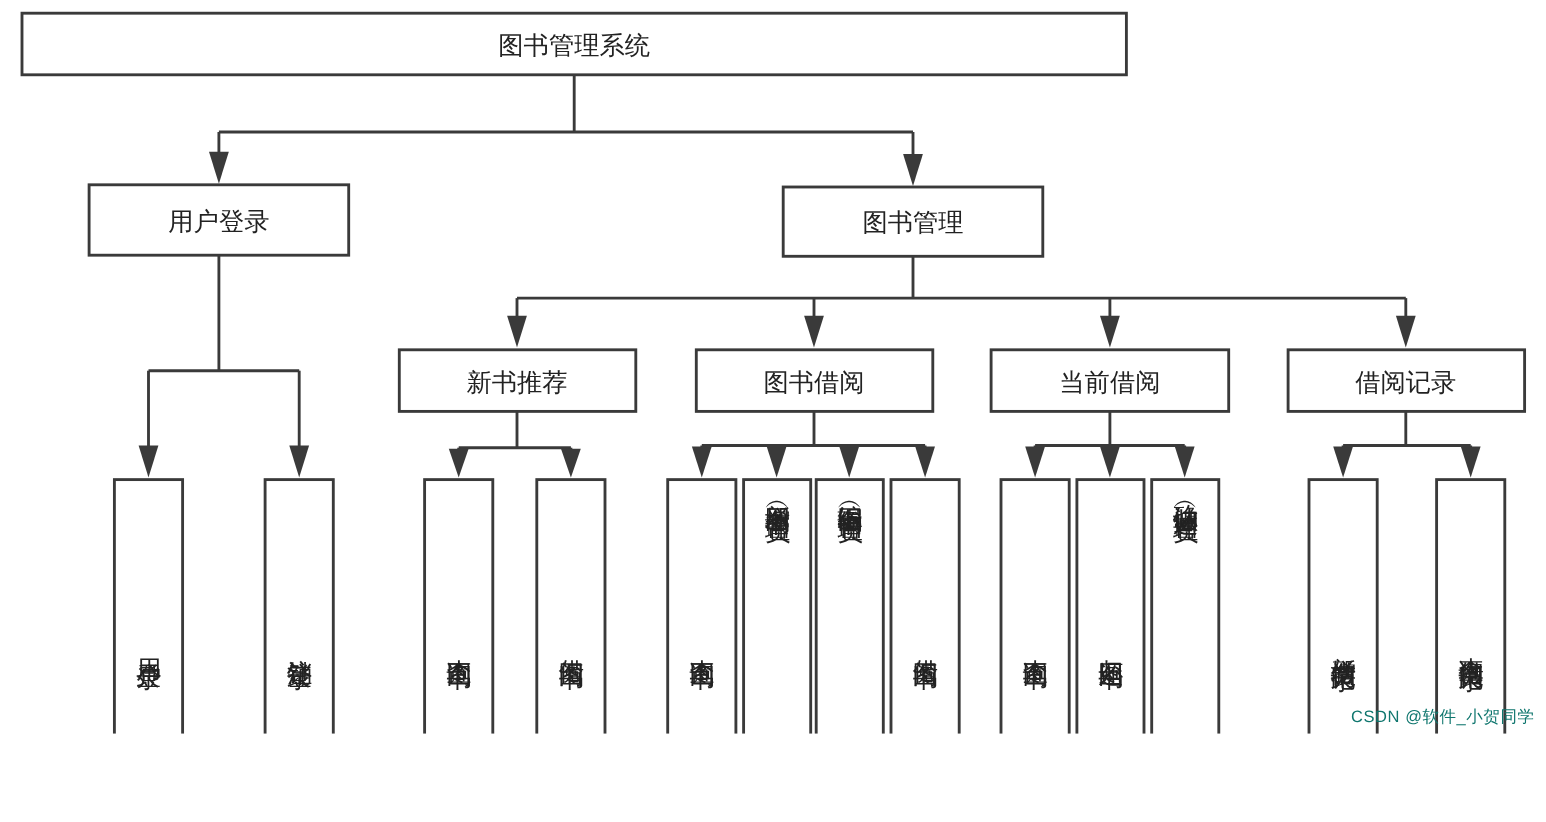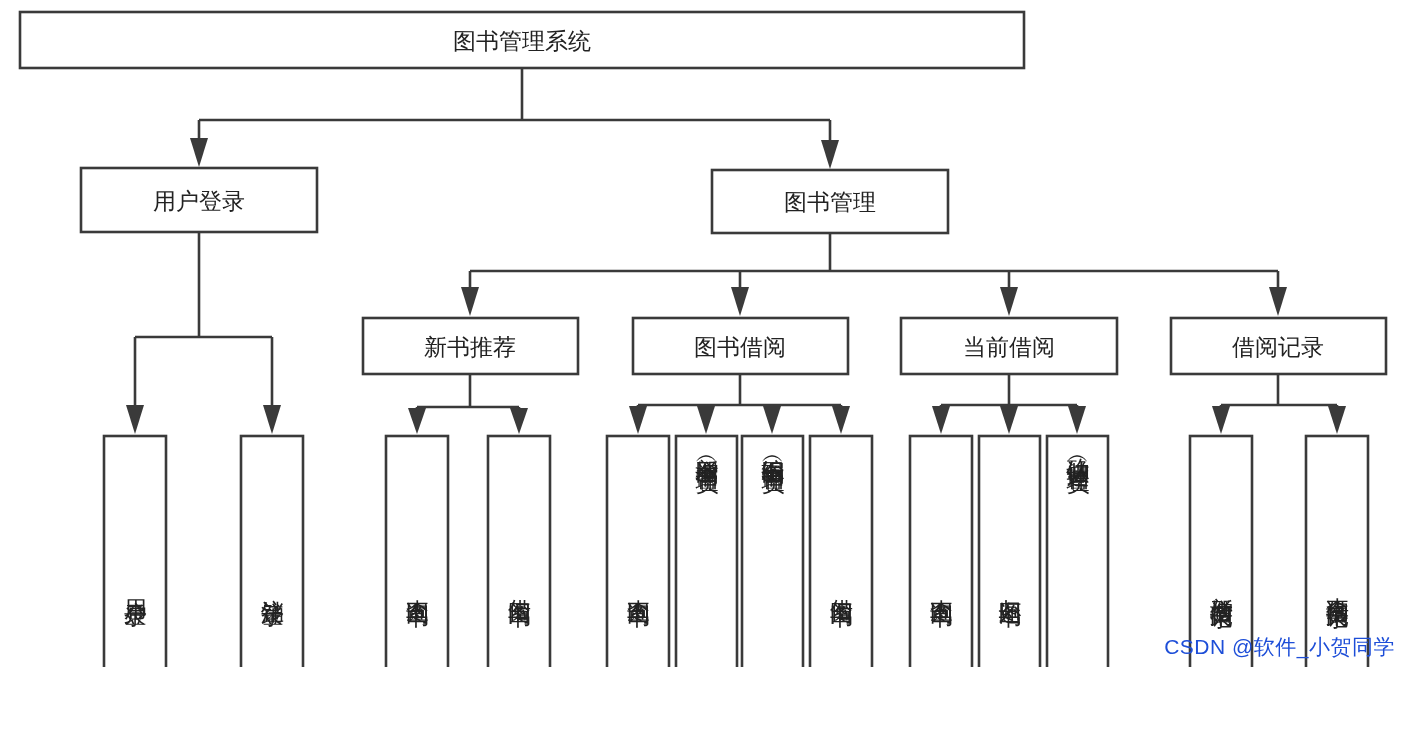--- a/index.html
+++ b/index.html
@@ -61,22 +61,22 @@
     letter-spacing: 2px;
     color: #222222;
     white-space: nowrap;
     text-align: center;
   }
   .watermark {
     position: absolute;
     right: 10px;
     bottom: 6px;
     font-family: "Liberation Sans", "DejaVu Sans", sans-serif;
-    font-size: 21px;
-    color: #1d4ed8;
+    font-size: 15px;
+    color: #0f766e;
     letter-spacing: 0.5px;
     user-select: none;
   }
 </style>
 </head>
 <body>
 
 <div id="diagram-root">
 
   <svg class="diagram-canvas" viewBox="0 0 1405 747">

